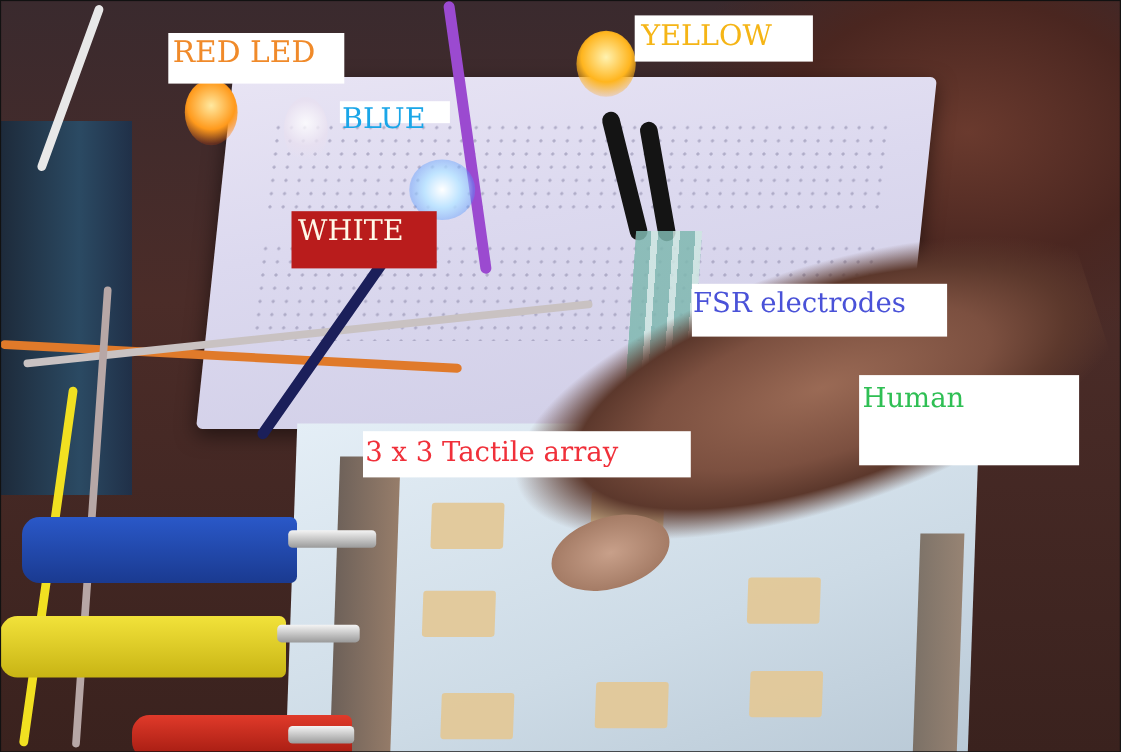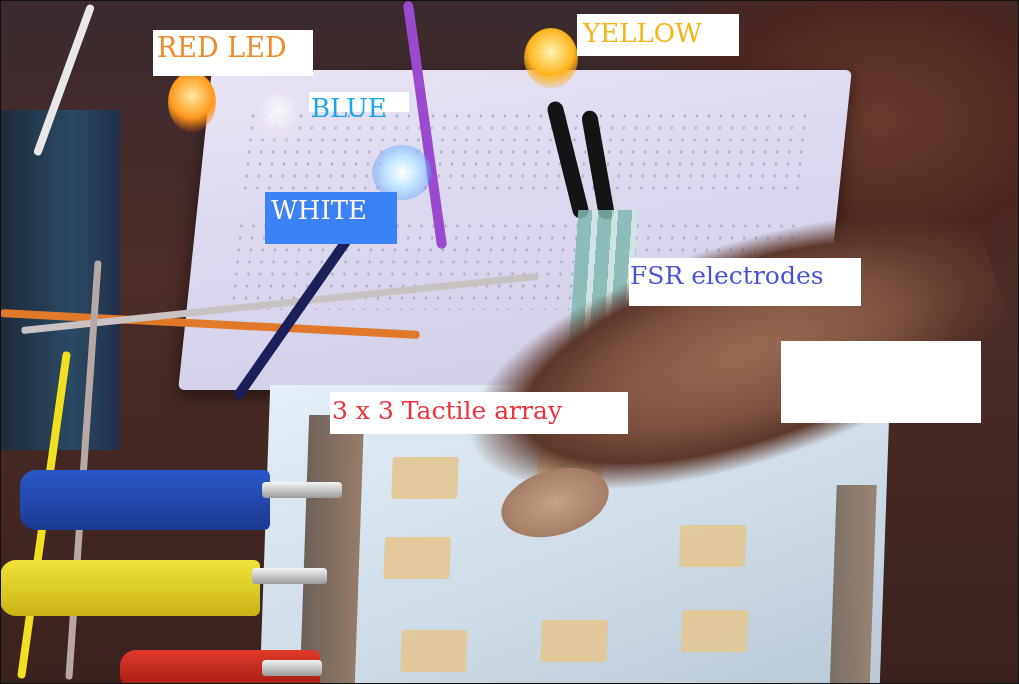--- a/index.html
+++ b/index.html
@@ -99,28 +99,29 @@
 </div>
 
 <div class="label" style="left:577px;top:14px;width:162px;height:42px;padding:6px 6px;font-size:26px;color:#f5b516;">
   <span>YELLOW</span>
 </div>
 
 <div class="label" style="left:309px;top:92px;width:100px;height:20px;padding:3px 2px;font-size:26px;color:#1aa6e8;">
   <span>BLUE</span>
 </div>
 
-<div class="label" style="left:265px;top:192px;width:132px;height:52px;padding:5px 6px;font-size:26px;color:#fff8e8;background:#3b82f6;">
+<div class="label" style="left:265px;top:192px;width:132px;height:52px;padding:5px 6px;font-size:26px;color:#fff8e8;background:#b91c1c;">
   <span>WHITE</span>
 </div>
 
 <div class="label" style="left:629px;top:236px;width:232px;height:48px;padding:5px 1px;font-size:25px;color:#4a52d8;margin-top:22px;">
   <span>FSR electrodes</span>
 </div>
 
 <div class="label" style="left:781px;top:341px;width:200px;height:82px;padding:5px 3px;font-size:25px;color:#2fbf54;line-height:32px;">
+  <span>Human</span>
 </div>
 
 <div class="label" style="left:330px;top:392px;width:298px;height:42px;padding:6px 2px;font-size:25px;color:#f0303a;">
   <span>3 x 3 Tactile array</span>
 </div>
 
 <div class="frame"></div>
 
 </body></html>

